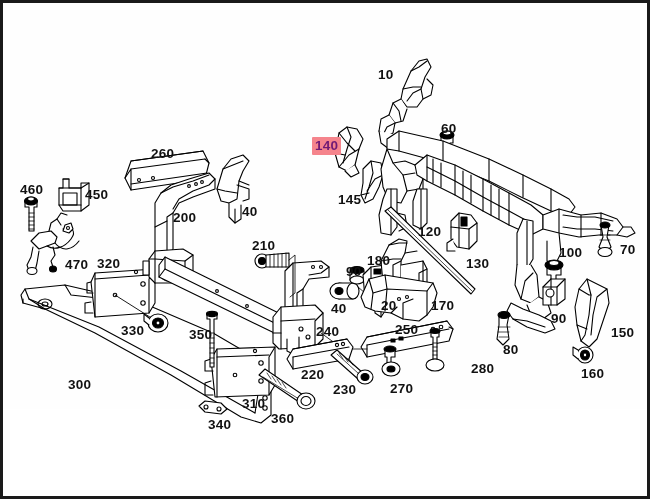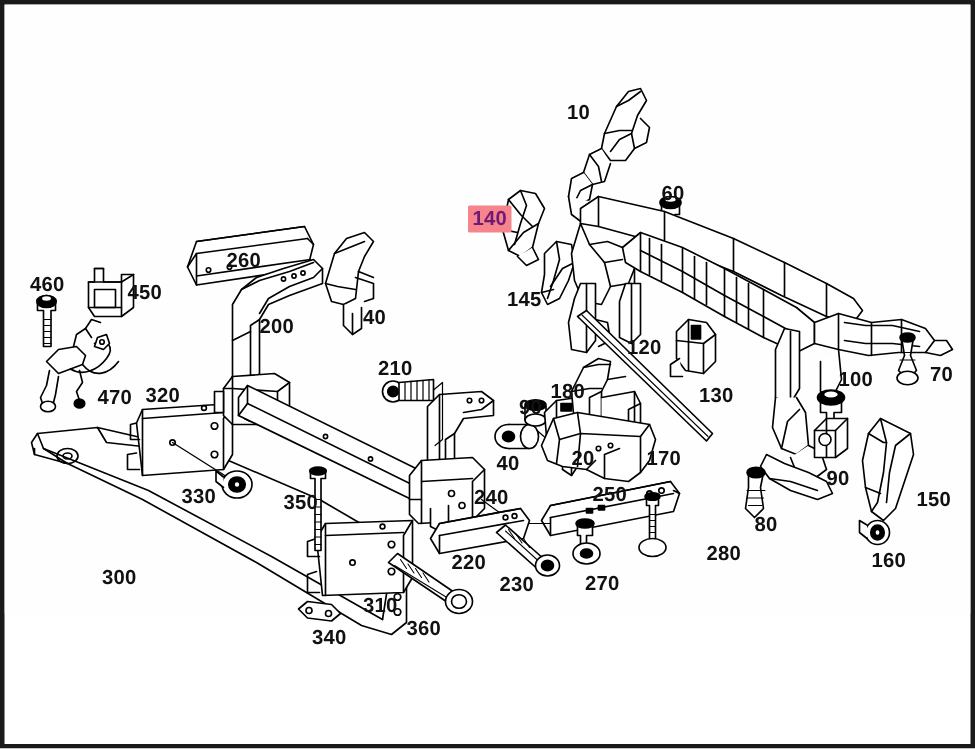--- a/index.html
+++ b/index.html
@@ -501,17 +501,17 @@
     <div class="lbl" style="left:239px; top:394px;">310</div>
     <div class="lbl" style="left:268px; top:409px;">360</div>
     <div class="lbl" style="left:205px; top:415px;">340</div>
     <div class="lbl" style="left:65px;  top:375px;">300</div>
     <div class="lbl" style="left:118px; top:321px;">330</div>
     <div class="lbl" style="left:94px;  top:254px;">320</div>
     <div class="lbl" style="left:62px;  top:255px;">470</div>
     <div class="lbl" style="left:17px;  top:180px;text-align:right;">460</div>
     <div class="lbl" style="left:82px;  top:185px;">450</div>
     <div class="lbl" style="left:134px; top:208px;margin-left:36px;">200</div>
-    <div class="lbl" style="left:148px; top:144px;margin-top:20px;">260</div>
+    <div class="lbl" style="left:148px; top:144px;">260</div>
     <div class="lbl" style="left:239px; top:202px;">40</div>
 
   </div>
 </div>
 
 </body></html>

